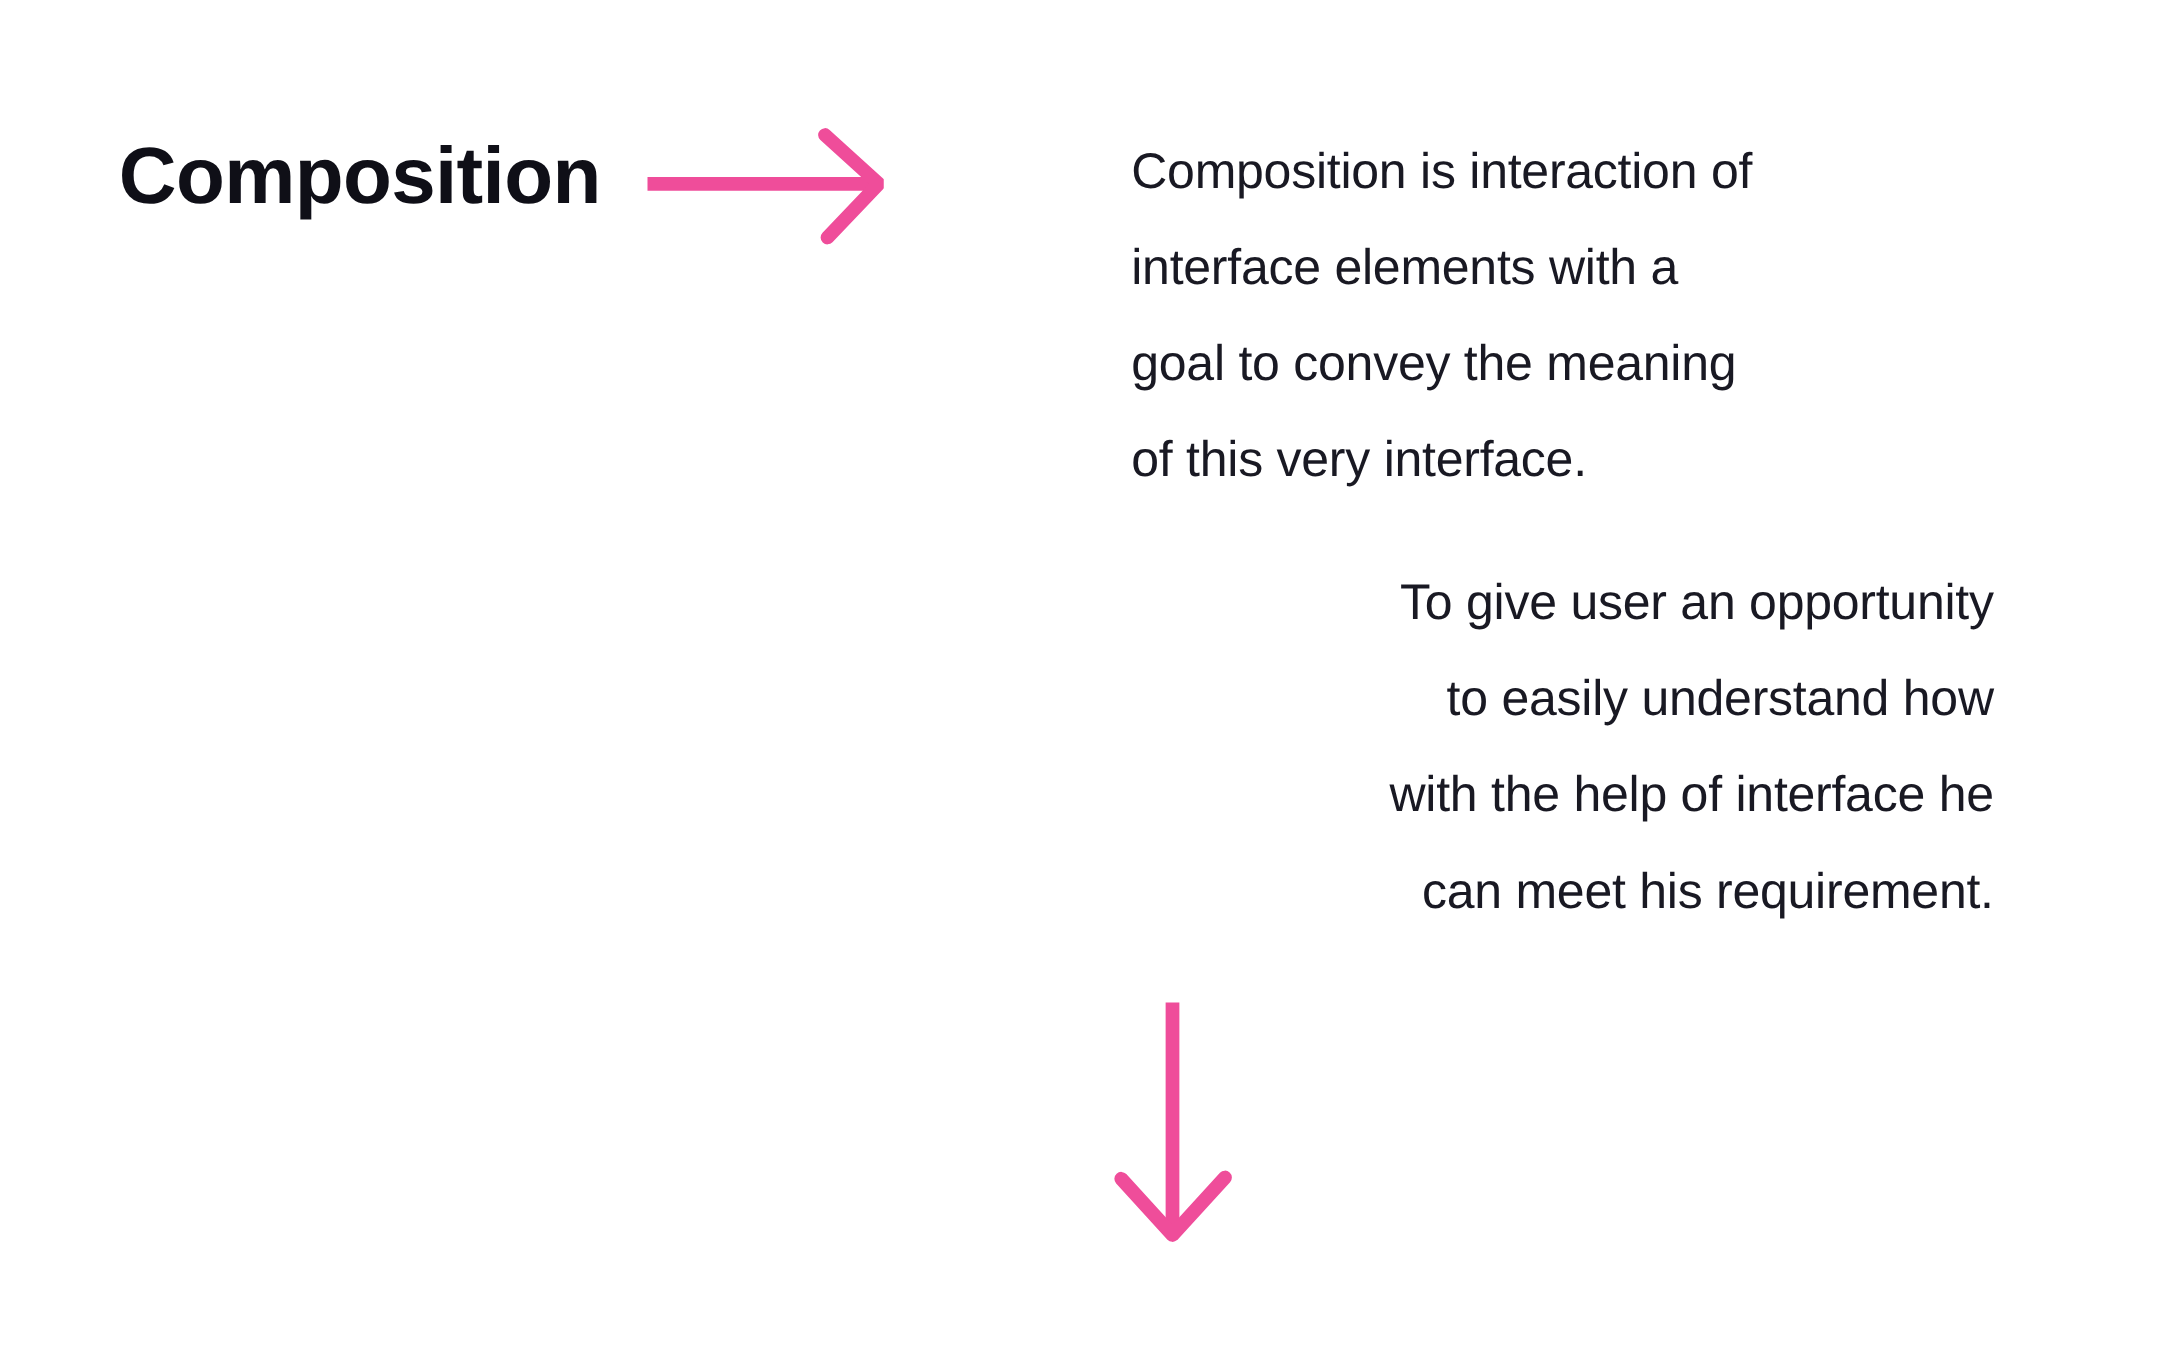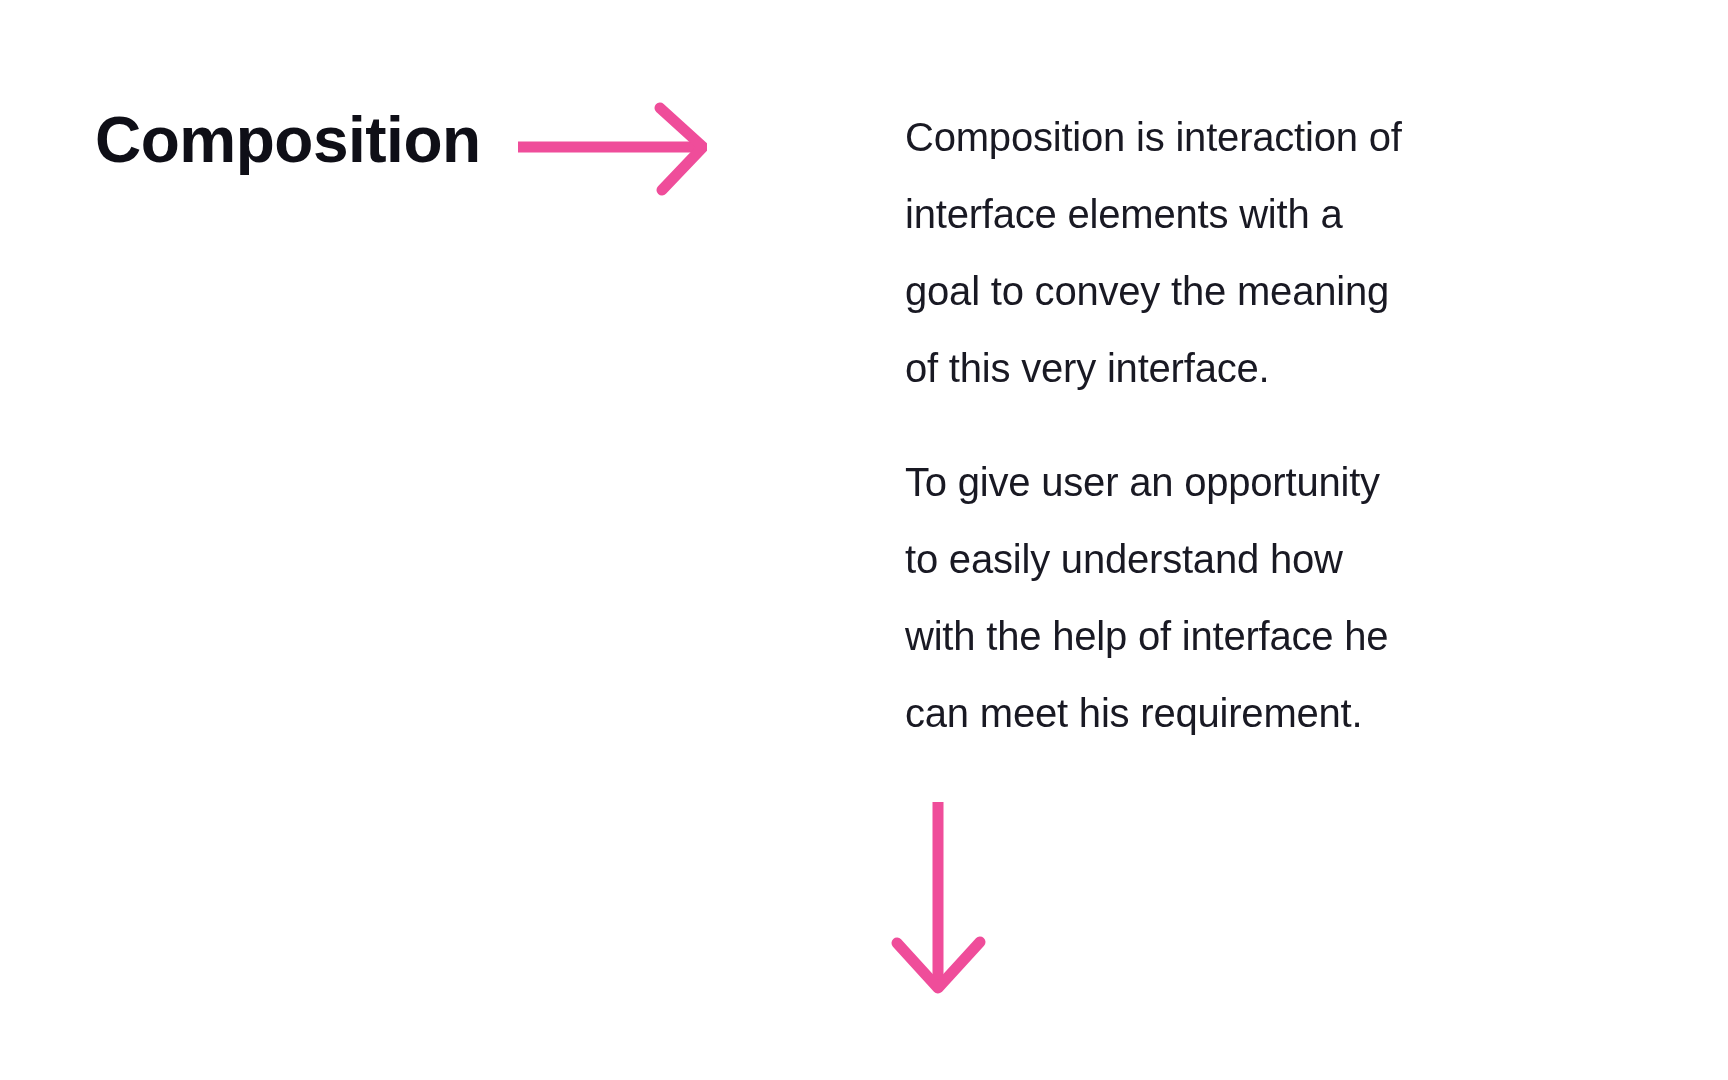--- a/index.html
+++ b/index.html
@@ -50,20 +50,21 @@
   .body-text p{
     margin:0;
     font-size:40px;
     line-height:77px;
     letter-spacing:-0.2px;
     color:var(--body-text);
     white-space:pre-line;
   }
   .body-text p + p{
     margin-top:37px;
+    text-align:right;
   }
 </style>
 </head>
 <body>
 
 <div class="canvas">
 
   <h1 class="title">Composition</h1>
 
   <svg class="arrow-right" viewBox="0 0 192 100" xmlns="http://www.w3.org/2000/svg" aria-hidden="true">

